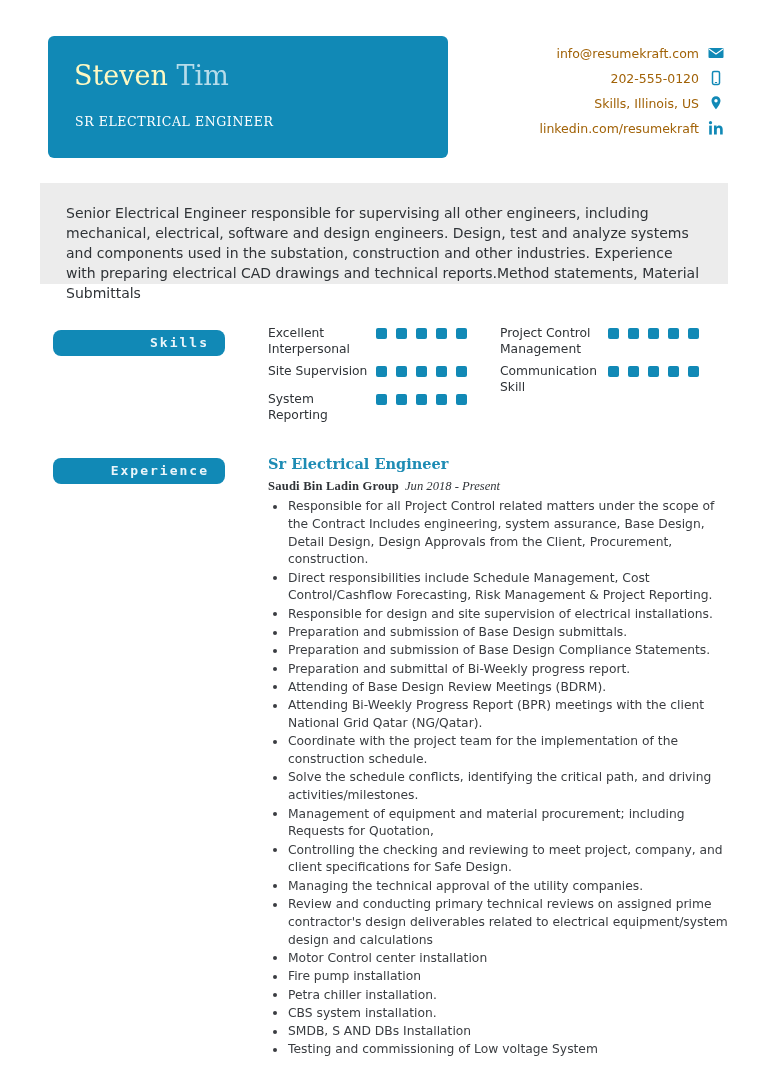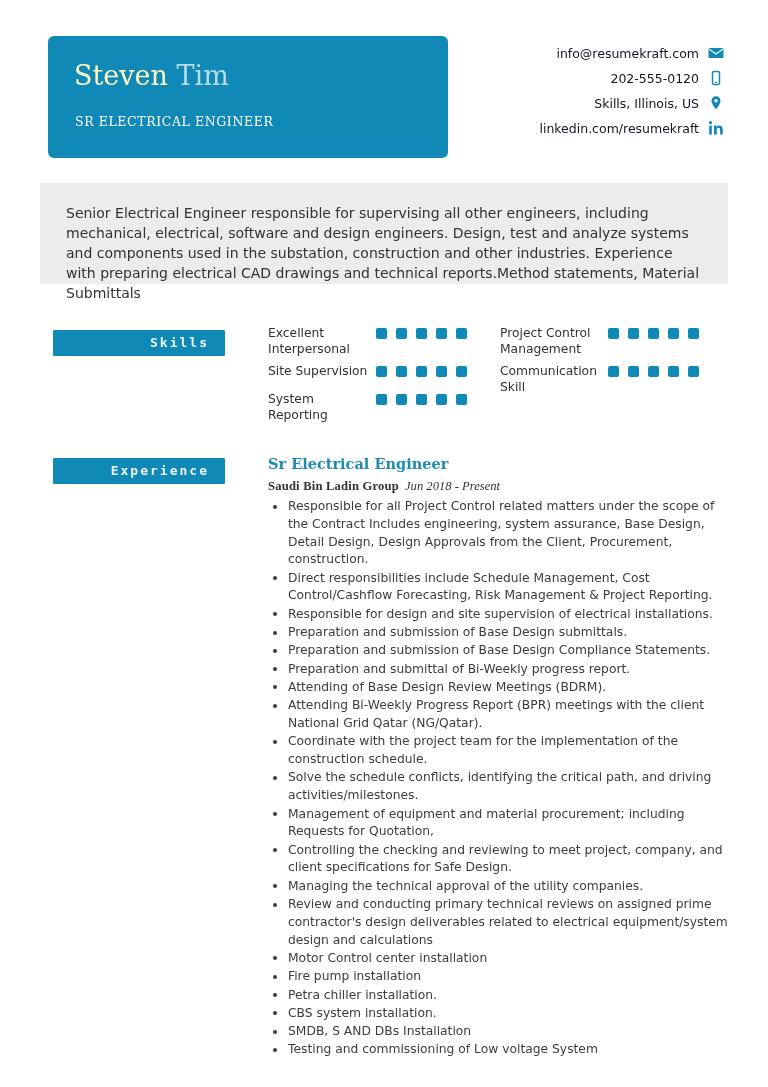--- a/index.html
+++ b/index.html
@@ -71,21 +71,21 @@
   }
   .contact-row {
     display: flex;
     align-items: center;
     justify-content: flex-end;
     height: 22px;
     margin-bottom: 3px;
   }
   .contact-text {
     font-size: 12.5px;
-    color: #0f172a;
+    color: #a16207;
     white-space: nowrap;
   }
   .contact-icon {
     width: 16px;
     height: 16px;
     margin-left: 9px;
     display: flex;
     align-items: center;
     justify-content: center;
     flex: 0 0 16px;
@@ -113,21 +113,21 @@
     text-align: left;
   }
 
   
   .pill {
     position: absolute;
     left: 53px;
     width: 172px;
     height: 26px;
     background: #1189b6;
-    border-radius: 1px;
+    border-radius: 8px;
     box-sizing: border-box;
   }
   .pill-label {
     position: absolute;
     right: 16px;
     top: 0;
     line-height: 26px;
     font-family: "DejaVu Sans Mono", monospace;
     font-weight: bold;
     font-size: 13px;

